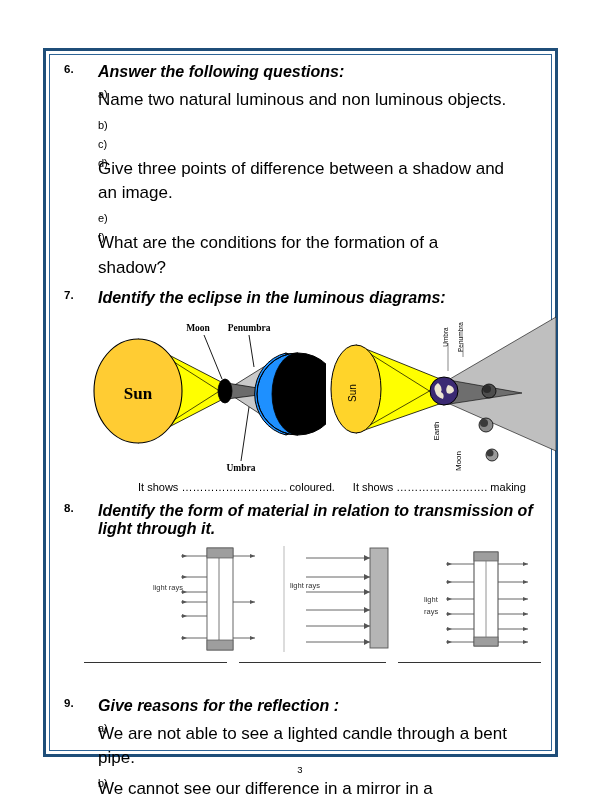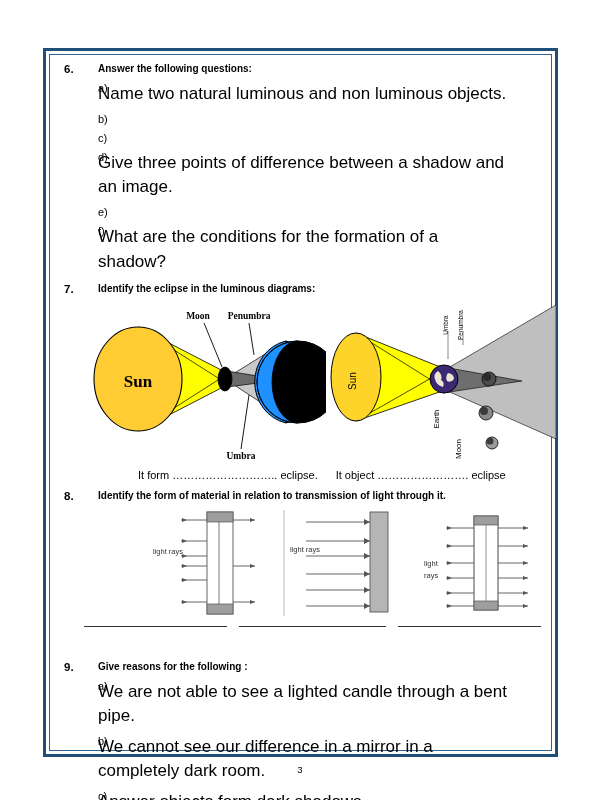--- a/index.html
+++ b/index.html
@@ -41,23 +41,24 @@
   }
   .q-num {
     width: 42px;
     flex: 0 0 42px;
     font-size: 11.5px;
     font-weight: bold;
     color: #000;
     padding-left: 8px;
   }
   .q-title {
-    font-size: 10px;
+    font-size: 16px;
     font-weight: bold;
     color: #000;
+    font-style: italic;
   }
   .sub {
     display: flex;
     align-items: flex-start;
     margin-top: 7px;
   }
   .sub-label {
     width: 40px;
     flex: 0 0 40px;
     font-size: 11px;
@@ -243,23 +244,23 @@
           <text x="137" y="28" class="rot-lbl" font-size="6.5" text-anchor="middle" fill="#000" transform="rotate(-90 137 28)">Penumbra</text>
           <line x1="137" y1="34" x2="137" y2="48" stroke="#555" stroke-width="0.7"></line>
 
           <text x="113" y="122" class="rot-lbl" font-size="8" text-anchor="middle" fill="#000" transform="rotate(-90 113 122)">Earth</text>
 
           <text x="135" y="152" class="rot-lbl" font-size="8" text-anchor="middle" fill="#000" transform="rotate(-90 135 152)">Moon</text>
         </svg>
       </div>
 
       <div class="shows-row">
-        <div>It form ……………………….. eclipse.</div>
+        <div>It shows ……………………….. coloured.</div>
         <div class="gap"></div>
-        <div>It object ……………………. eclipse</div>
+        <div>It shows ……………………. making</div>
       </div>
 
       <div class="q" style="margin-top:9px;">
         <div class="q-num">8.</div>
         <div class="q-title">Identify the form of material in relation to transmission of light through it.</div>
       </div>
 
       <div class="materials">
 
         <svg class="mat mat-1" width="115" height="110" viewBox="0 0 115 110">
@@ -353,21 +354,21 @@
       </div>
 
       <div class="answer-lines">
         <div class="ans-line ans-1"></div>
         <div class="ans-line ans-2"></div>
         <div class="ans-line ans-3"></div>
       </div>
 
       <div class="q" style="margin-top:34px;">
         <div class="q-num">9.</div>
-        <div class="q-title">Give reasons for the following :</div>
+        <div class="q-title">Give reasons for the reflection :</div>
       </div>
 
       <div class="sub">
         <div class="sub-label">a)</div>
         <div class="sub-text">We are not able to see a lighted candle through a bent pipe.</div>
       </div>
       <div class="sub">
         <div class="sub-label">b)</div>
         <div class="sub-text">We cannot see our difference in a mirror in a completely dark room.</div>
       </div>

